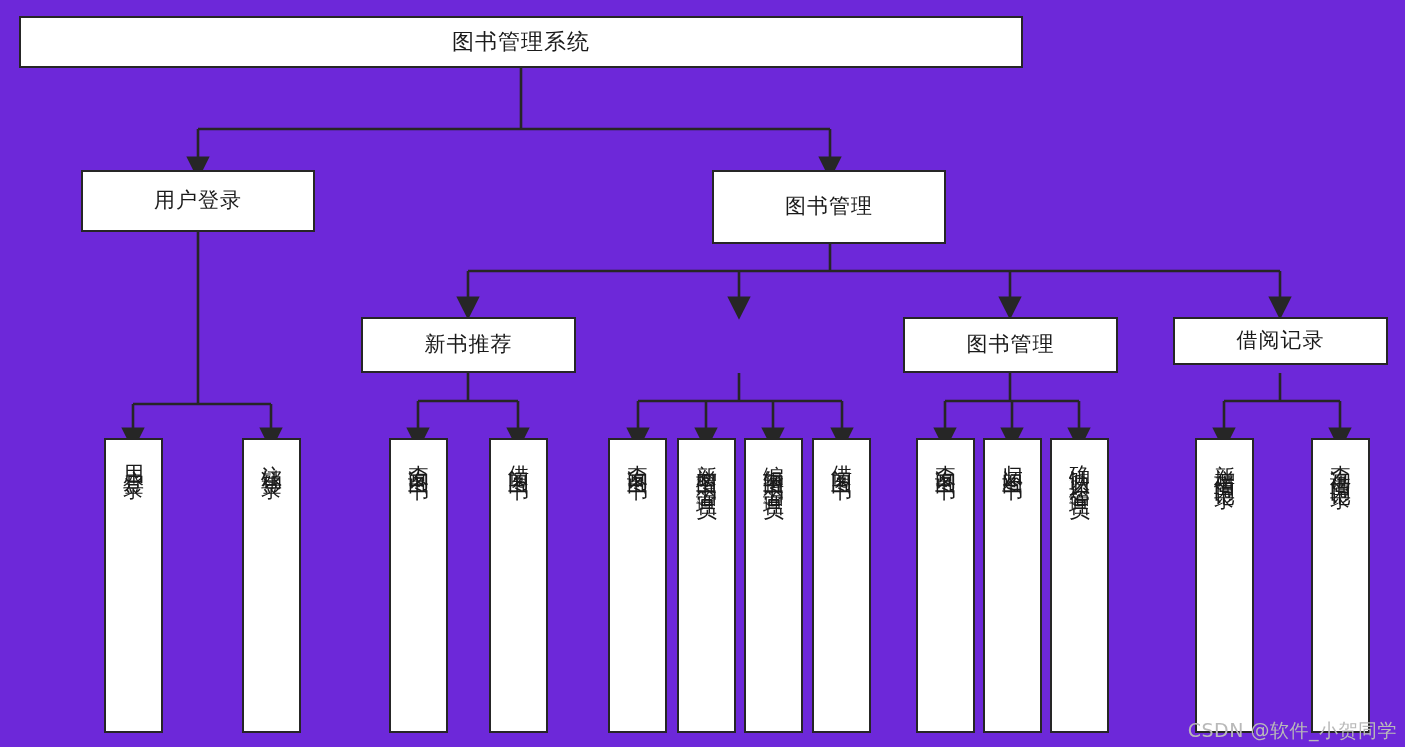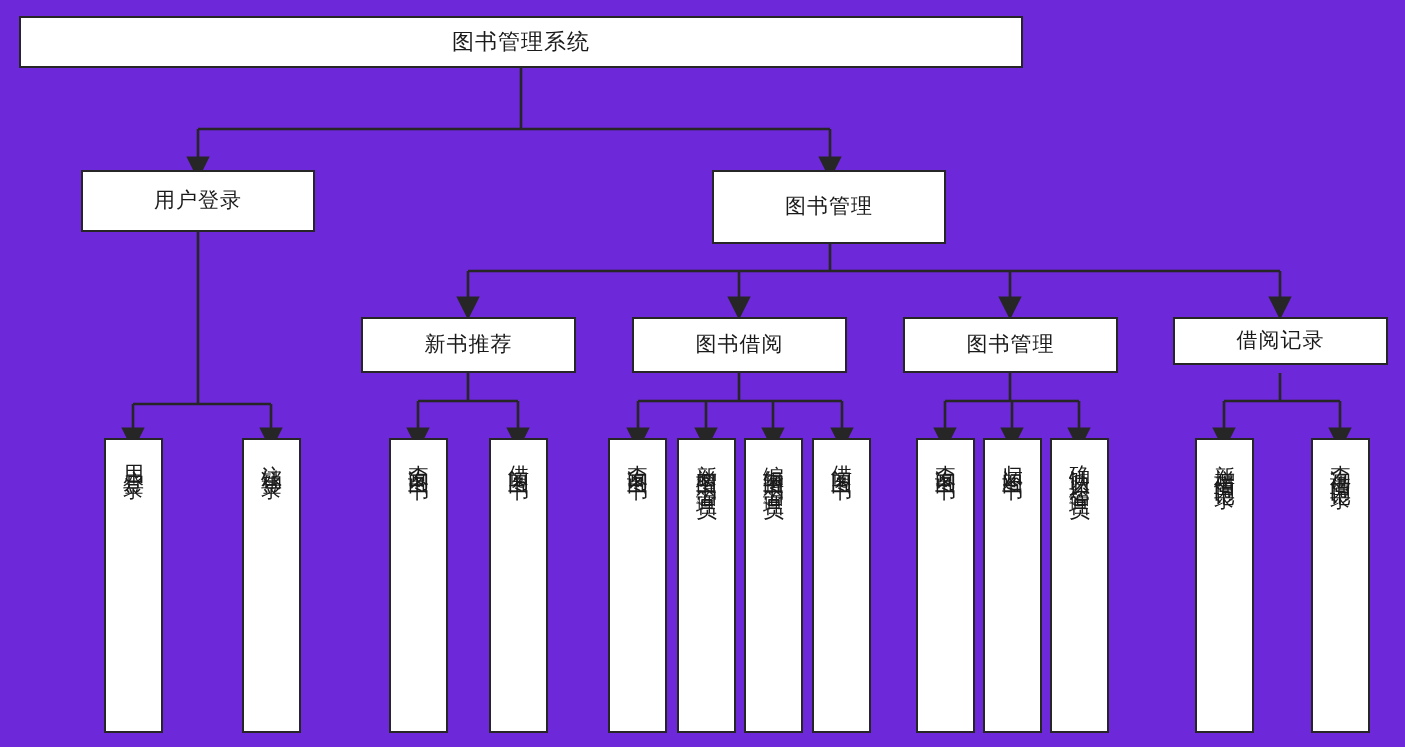--- a/index.html
+++ b/index.html
@@ -133,23 +133,20 @@
   </div>
 
   <div class="node node-h" style="left:712px; top:170px; width:234px; height:74px;">
     <span class="label">图书管理</span>
   </div>
 
   <div class="node node-h" style="left:361px; top:317px; width:215px; height:56px;">
     <span class="label">新书推荐</span>
   </div>
 
-  <div class="node node-h" style="left:632px; top:317px; width:215px; height:56px;">
-    <span class="label">图书借阅</span>
-  </div>
 
   <div class="node node-h" style="left:903px; top:317px; width:215px; height:56px;">
     <span class="label">图书管理</span>
   </div>
 
   <div class="node node-h" style="left:1173px; top:317px; width:215px; height:48px;">
     <span class="label">借阅记录</span>
   </div>
 
   <div class="node node-v" style="left:104px; top:438px; width:59px; height:295px;">
@@ -189,14 +186,15 @@
     <span class="label">确认归还（管理员）</span>
   </div>
 
   <div class="node node-v" style="left:1195px; top:438px; width:59px; height:295px;">
     <span class="label">新增借阅记录</span>
   </div>
   <div class="node node-v" style="left:1311px; top:438px; width:59px; height:295px;">
     <span class="label">查询借阅记录</span>
   </div>
 
+  <div class="watermark">CSDN @软件_小贺同学</div>
 
 </div>
 
 </body></html>

